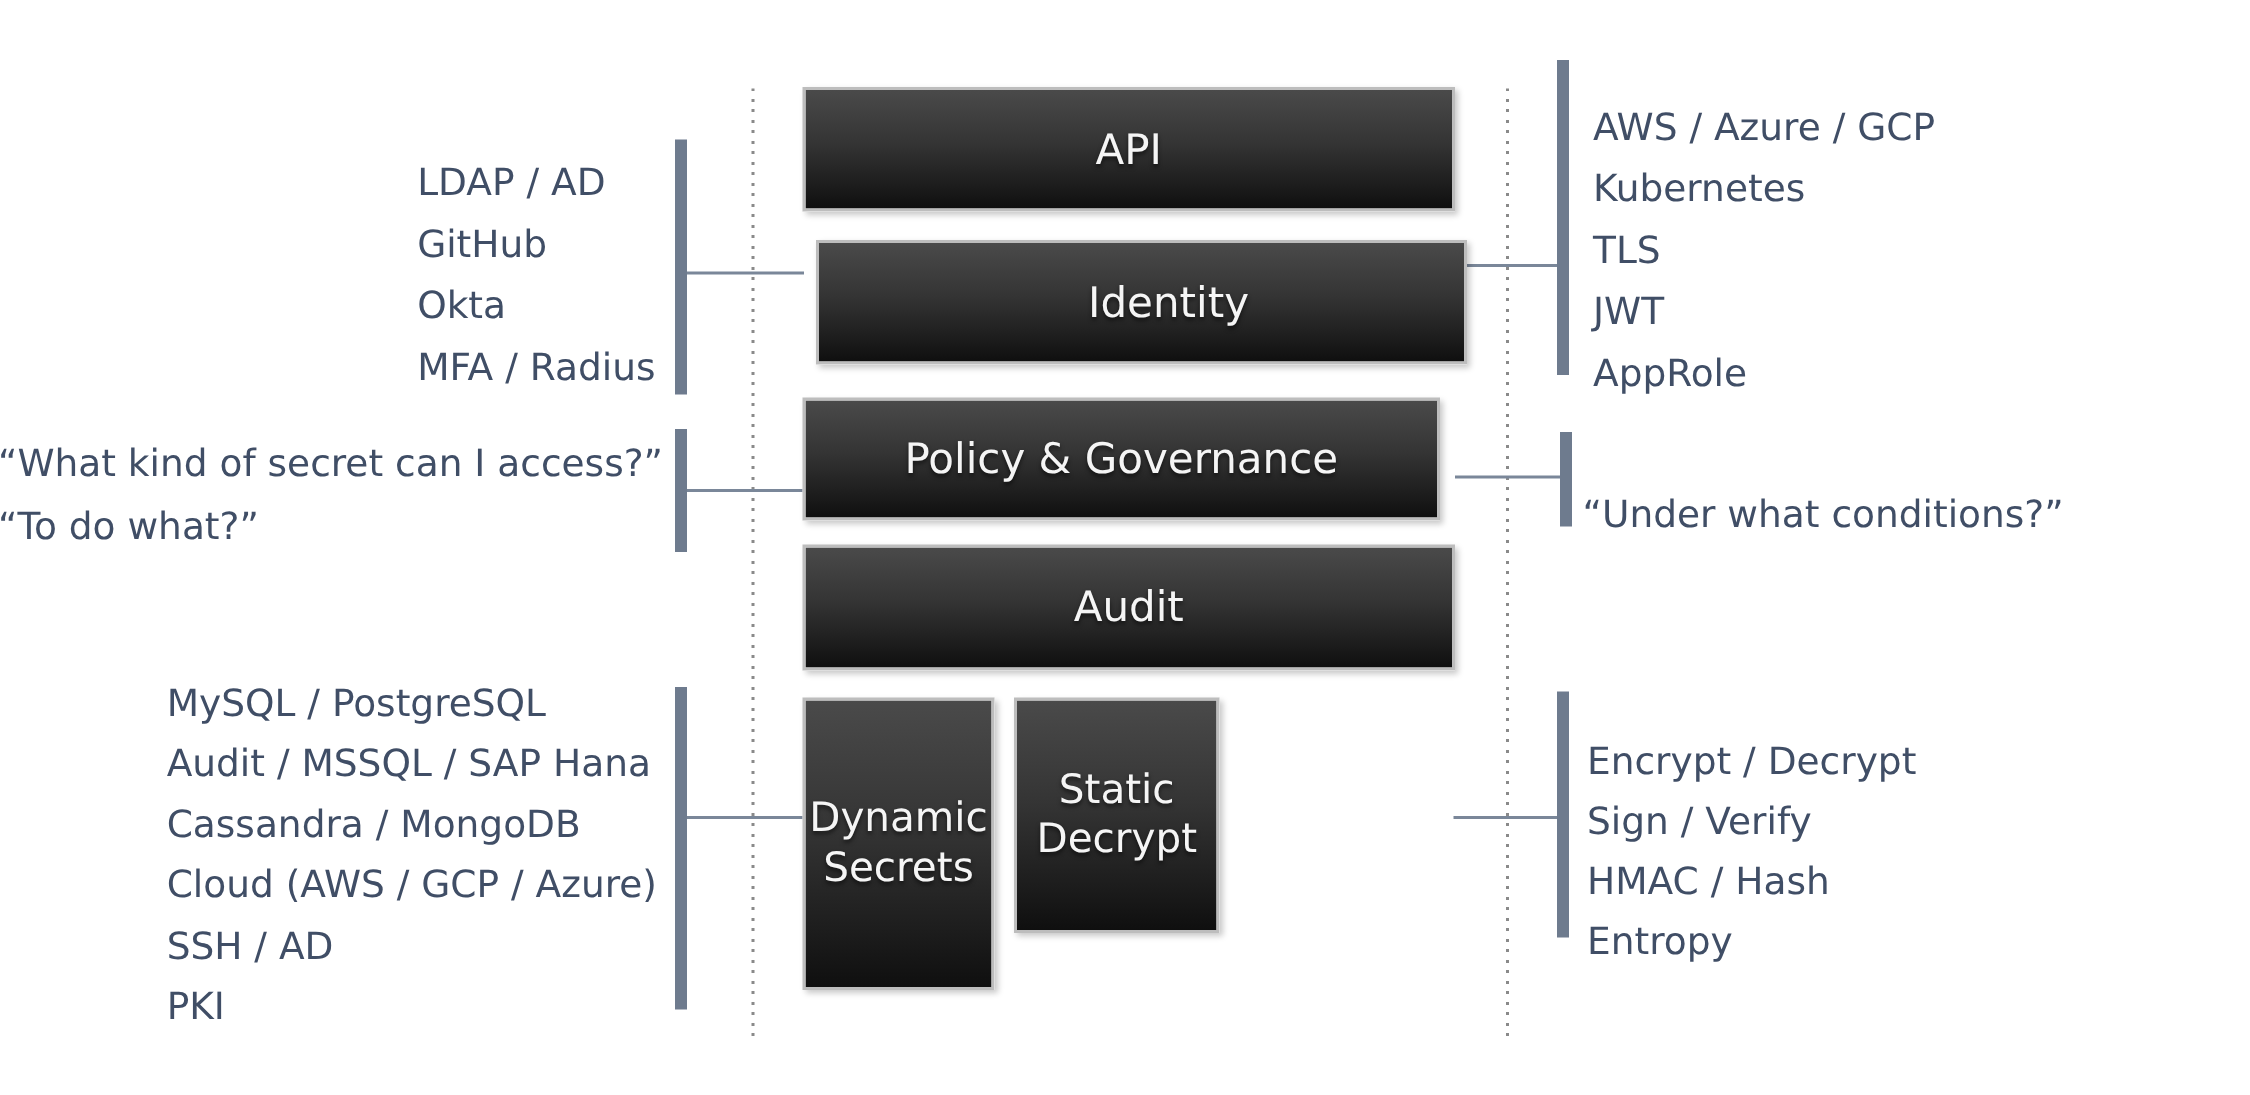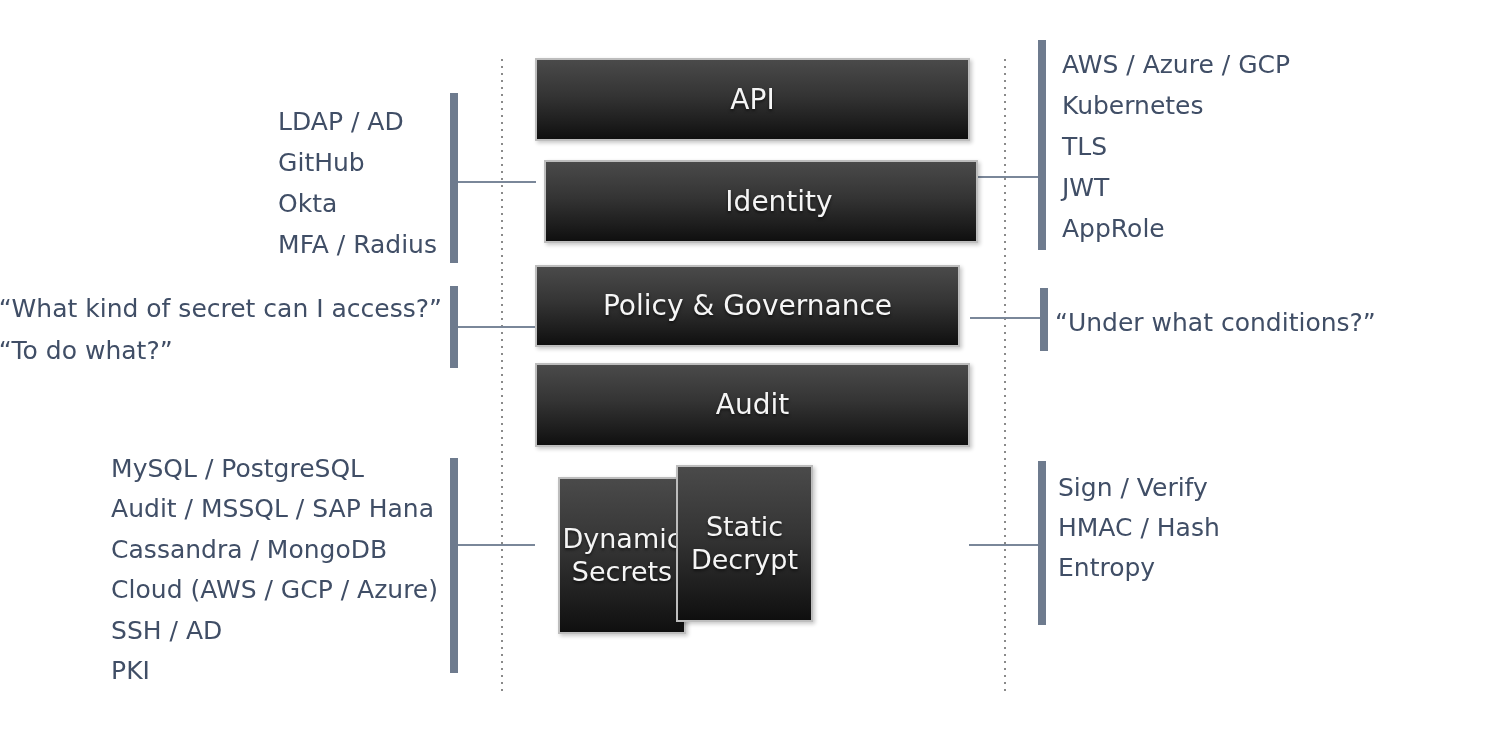--- a/index.html
+++ b/index.html
@@ -45,21 +45,21 @@
   
   .side-list {
     position: absolute;
     display: flex;
     flex-direction: column;
     color: var(--side-text);
     font-size: 25px;
     white-space: nowrap;
   }
   .side-list.align-right { align-items: flex-start; text-align: right; }
-  .side-list.align-left  { align-items: flex-start; text-align: left; }
+  .side-list.align-left  { align-items: flex-start; text-align: left; margin-top: 20px; }
   .side-list > div {
     height: var(--lh, 41px);
     display: flex;
     align-items: center;
   }
 
   
   .bar {
     position: absolute;
     width: 8px;
@@ -107,21 +107,21 @@
   </div>
   <div class="box" style="left:544px; top:160px; width:434px; height:83px;padding-left:36px;">
     <span>Identity</span>
   </div>
   <div class="box" style="left:535px; top:265px; width:425px; height:82px;">
     <span>Policy &amp; Governance</span>
   </div>
   <div class="box" style="left:535px; top:363px; width:435px; height:84px;">
     <span>Audit</span>
   </div>
-  <div class="box small" style="left:558px; top:465px; width:128px; height:157px;margin-top:12px;">
+  <div class="box small" style="left:535px; top:465px; width:128px; height:195px;">
     <span>Dynamic Secrets</span>
   </div>
   <div class="box small" style="left:676px; top:465px; width:137px; height:157px;">
     <span>Static Decrypt</span>
   </div>
 
   <div class="side-list align-right" style="right:1063px; top:101px; --lh:41px;">
       <div>LDAP / AD</div>
       <div>GitHub</div>
       <div>Okta</div>
@@ -144,18 +144,19 @@
       <div>AWS / Azure / GCP</div>
       <div>Kubernetes</div>
       <div>TLS</div>
       <div>JWT</div>
       <div>AppRole</div>
     </div>
   <div class="side-list align-left" style="left:1055px; top:301px; --lh:42px;">
       <div>“Under what conditions?”</div>
     </div>
   <div class="side-list align-left" style="left:1058px; top:467px; --lh:40px;">
+      <div>Encrypt / Decrypt</div>
       <div>Sign / Verify</div>
       <div>HMAC / Hash</div>
       <div>Entropy</div>
     </div>
 
 </div>
 
 </body></html>

